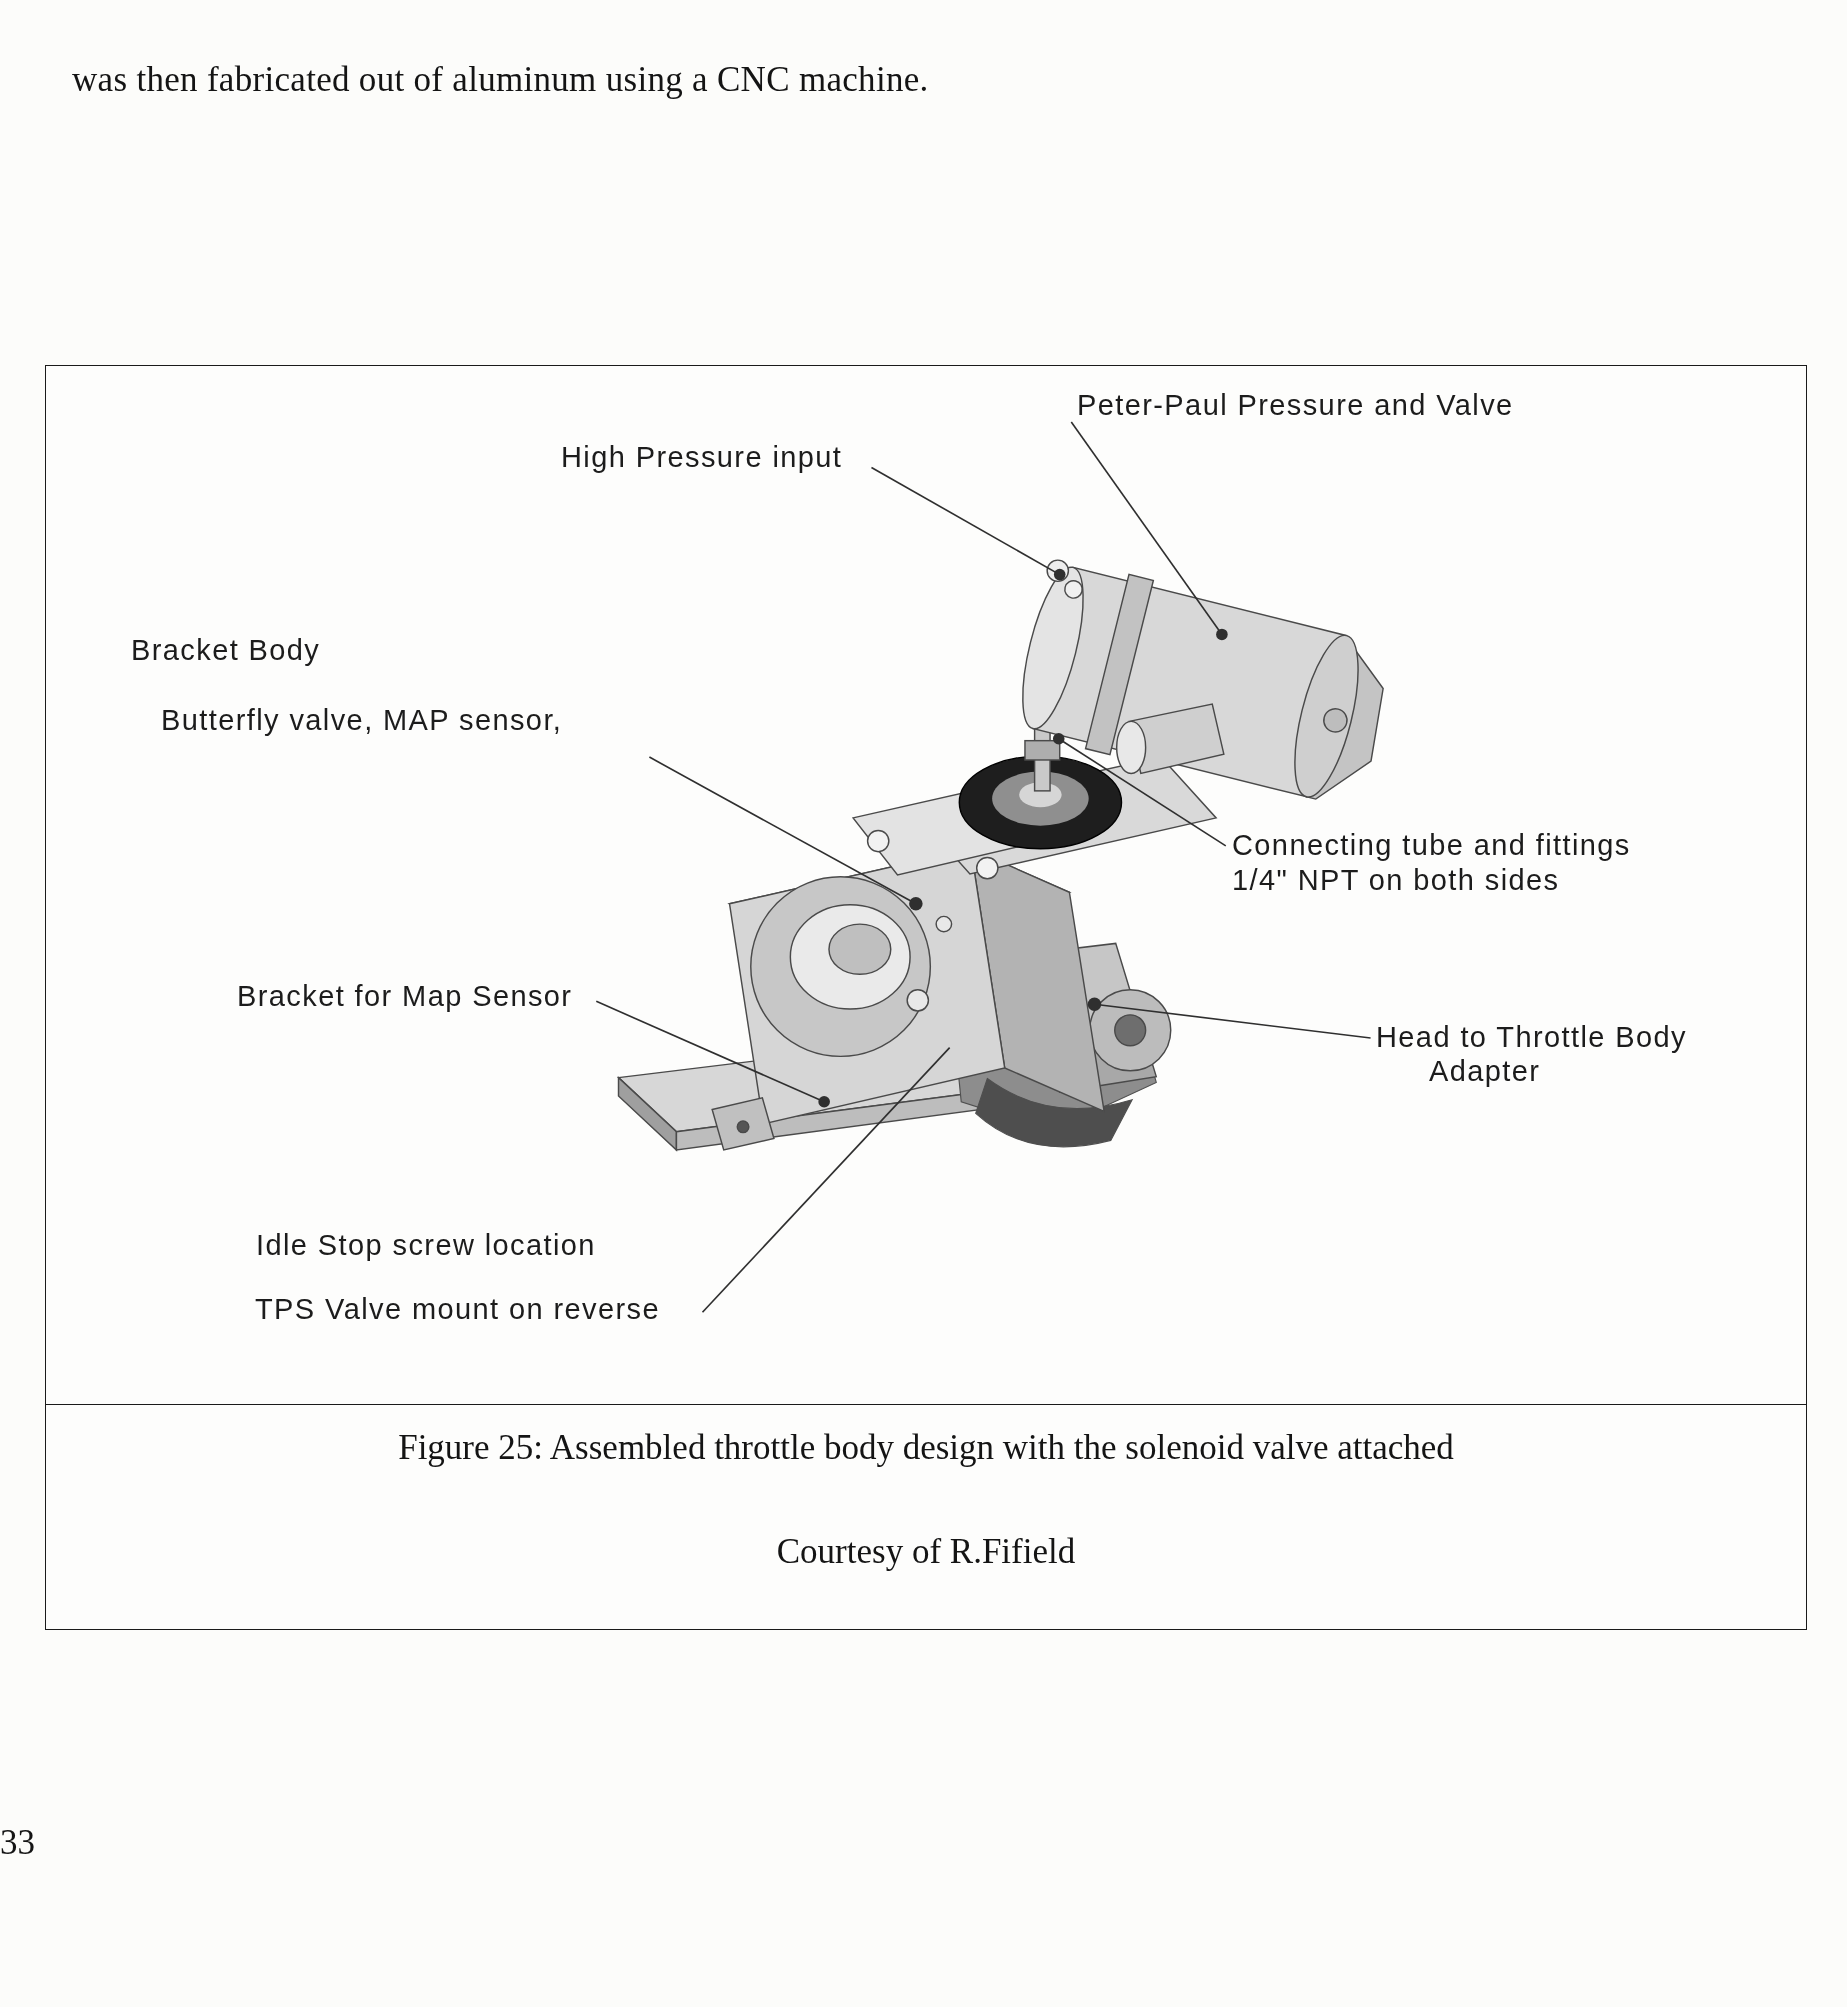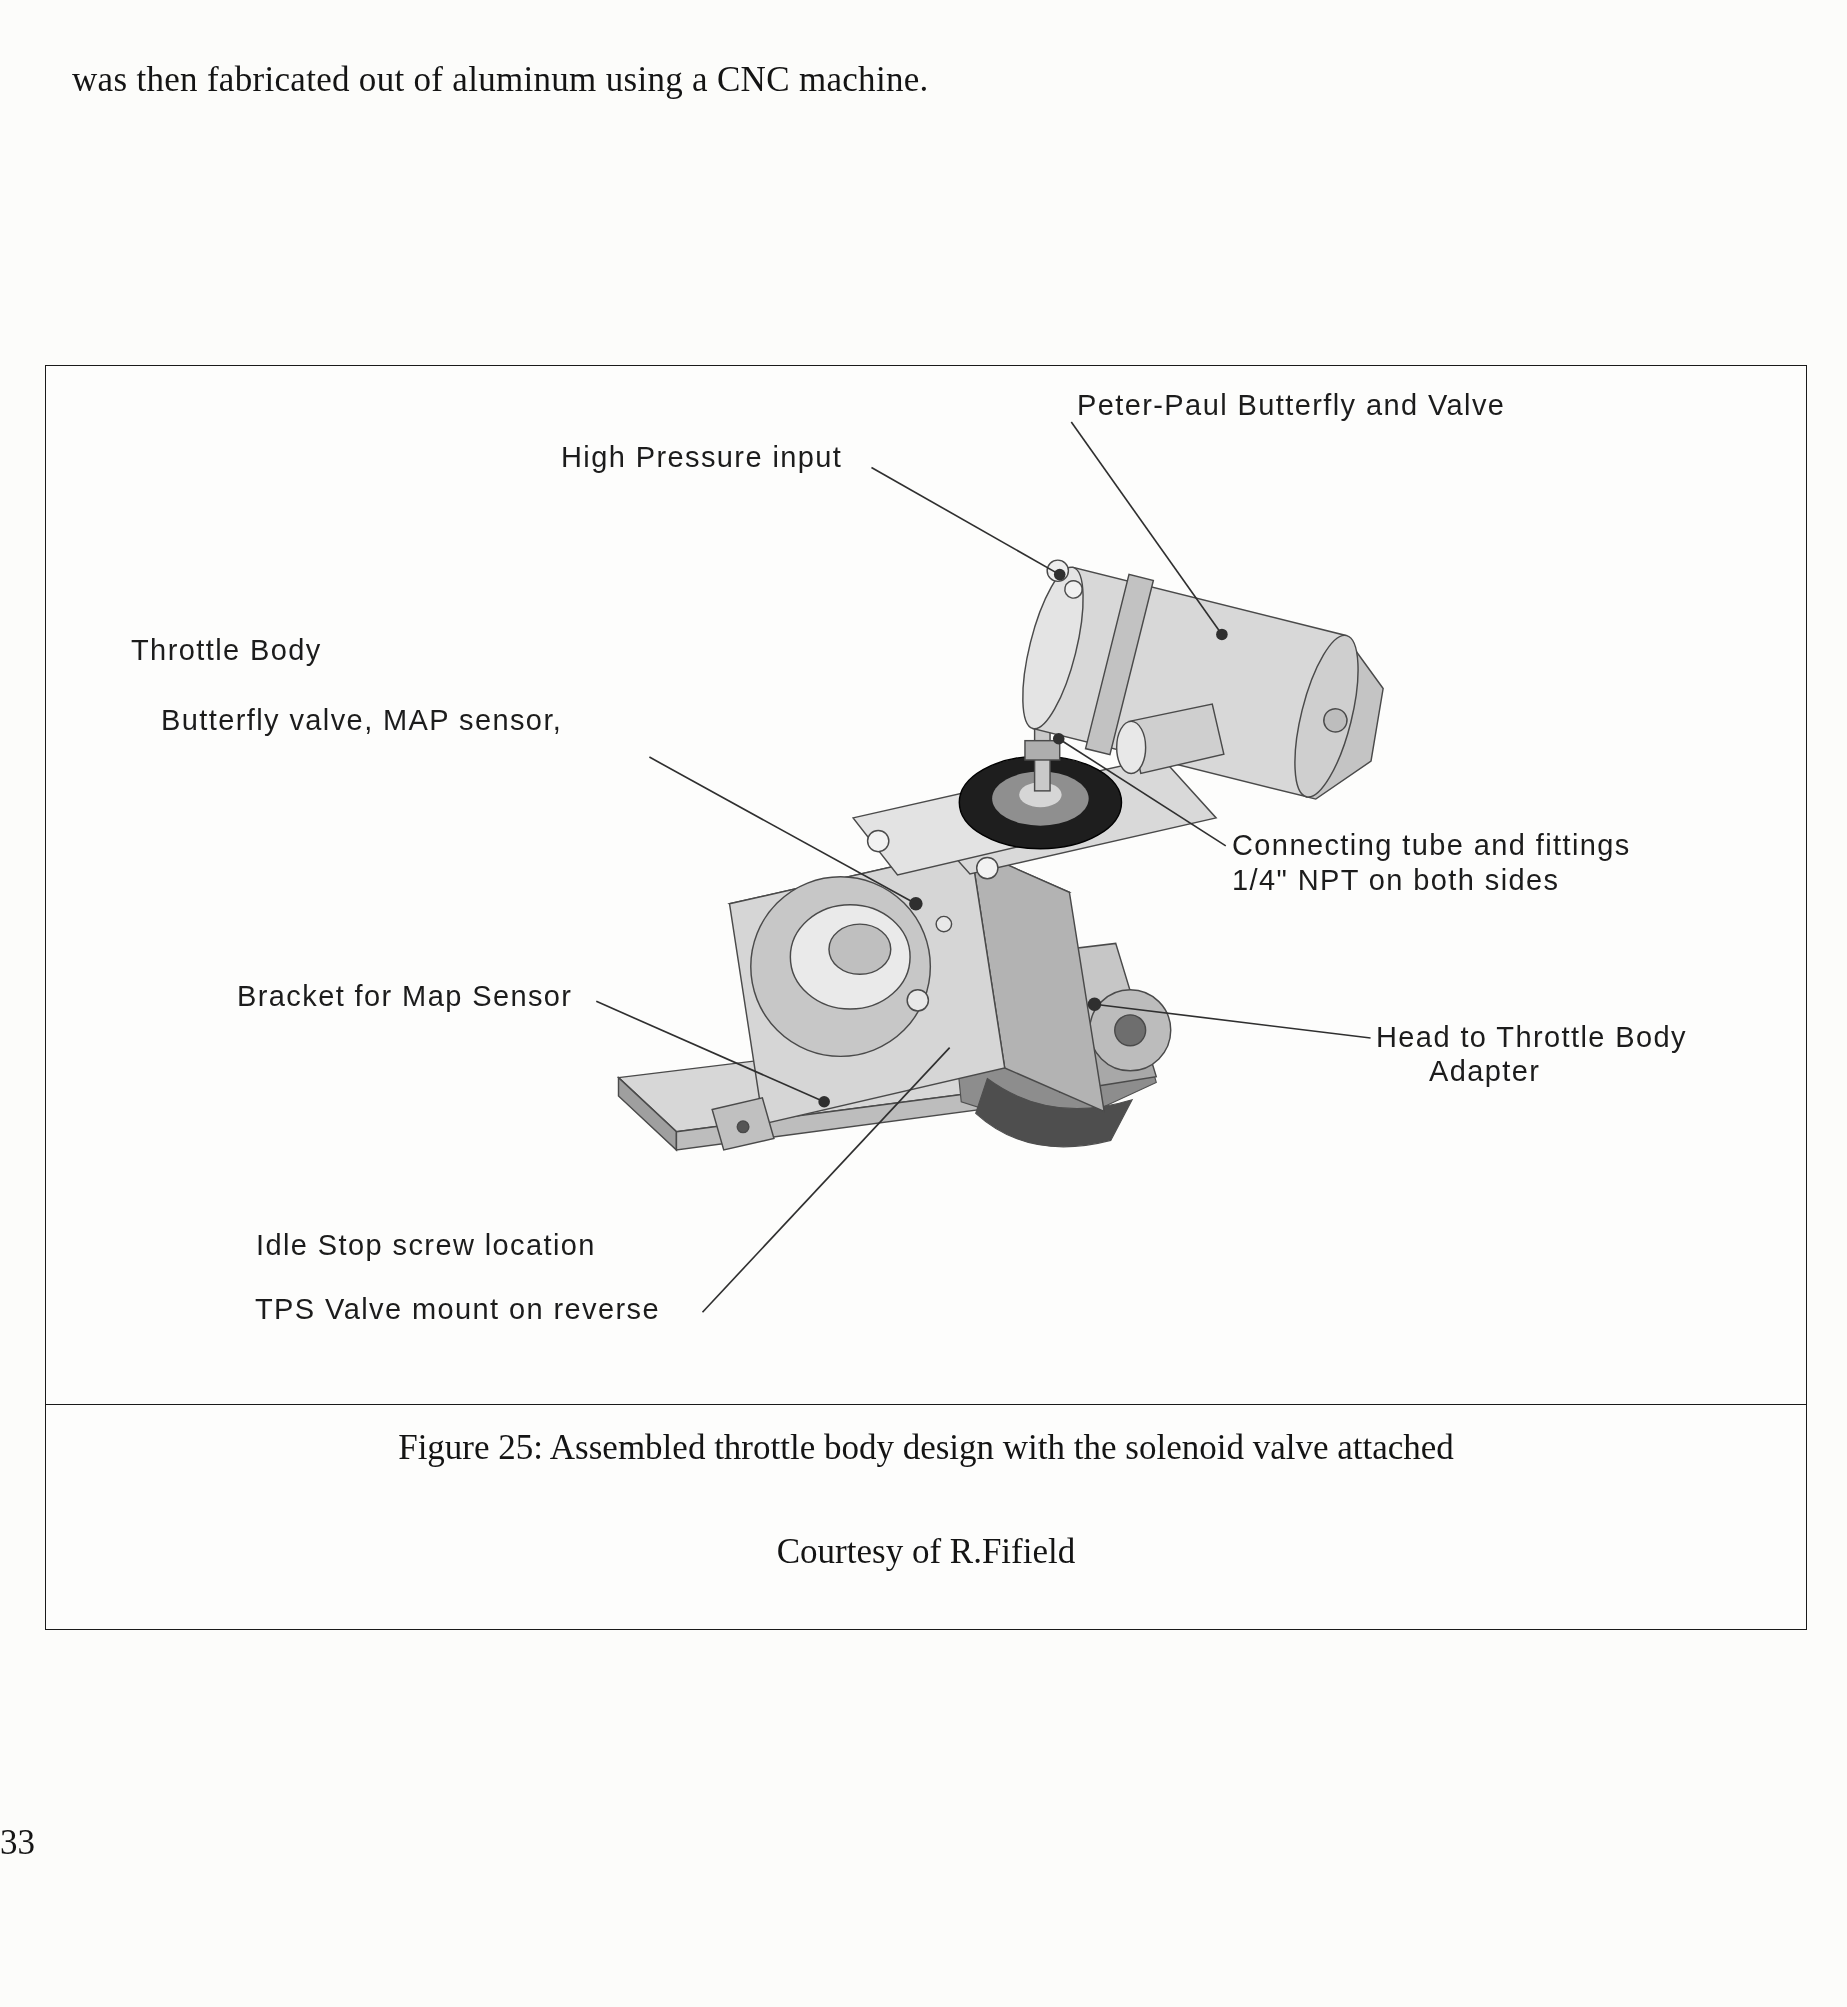--- a/index.html
+++ b/index.html
@@ -169,25 +169,25 @@
         <line x1="1222" y1="497" x2="1049" y2="386"></line>
           <circle cx="1049" cy="386" r="6" stroke="none"></circle>
         <line x1="570" y1="658" x2="806" y2="762"></line>
           <circle cx="806" cy="762" r="6" stroke="none"></circle>
         <line x1="1372" y1="696" x2="1086" y2="661"></line>
           <circle cx="1086" cy="661" r="7" stroke="none"></circle>
         <line x1="680" y1="980" x2="936" y2="706"></line>
       </g>
     </svg>
 
-    <div class="callout" style="left:1031px; top:23px;">Peter-Paul Butterfly and Valve</div>
+    <div class="callout" style="left:1031px; top:23px;">Peter-Paul Pressure and Valve</div>
 
     <div class="callout" style="left:515px; top:75px;">High Pressure input</div>
 
-    <div class="callout" style="left:85px; top:268px;">Throttle Body</div>
+    <div class="callout" style="left:85px; top:268px;">Bracket Body</div>
 
     <div class="callout" style="left:85px; top:338px;margin-left:30px;">Butterfly valve, MAP sensor,</div>
 
     <div class="callout" style="left:1186px; top:463px;">Connecting tube and fittings</div>
     <div class="callout" style="left:1186px; top:498px;">1/4" NPT on both sides</div>
 
     <div class="callout" style="left:191px; top:614px;">Bracket for Map Sensor</div>
 
     <div class="callout" style="left:1330px; top:655px;">Head to Throttle Body</div>
     <div class="callout" style="left:1383px; top:689px;">Adapter</div>

